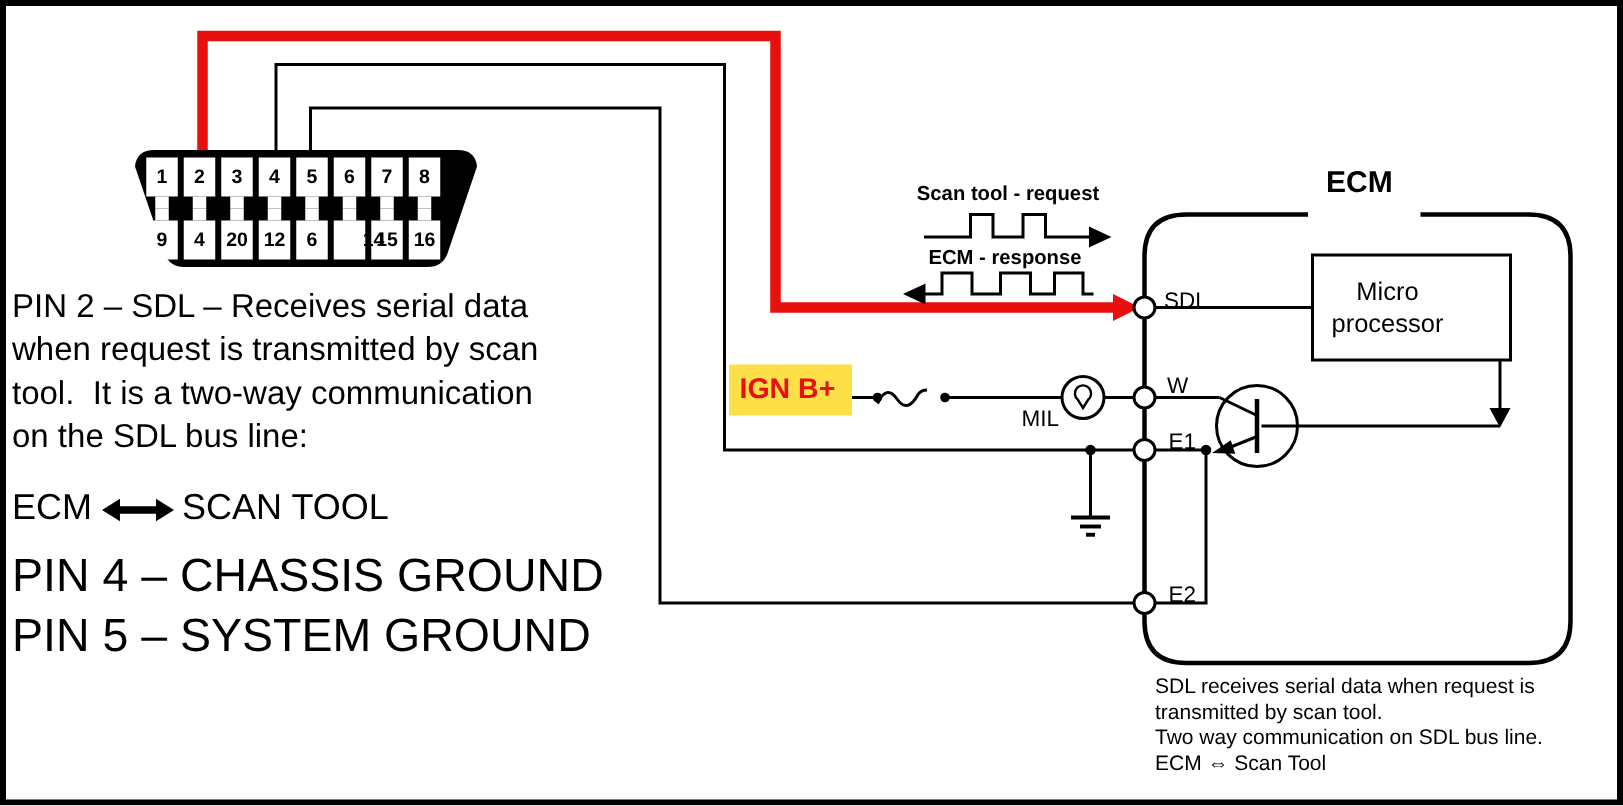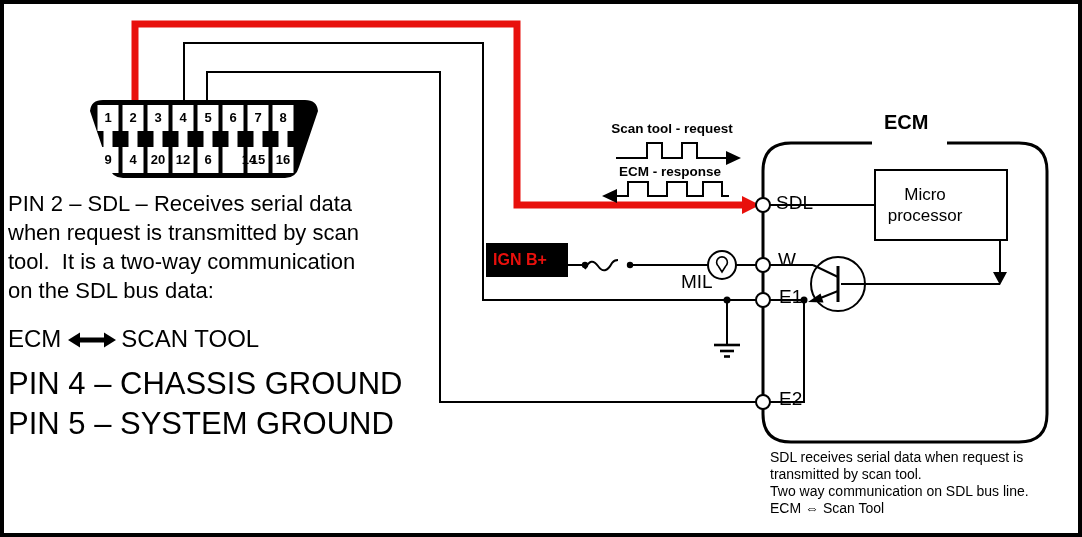--- a/index.html
+++ b/index.html
@@ -15,24 +15,24 @@
   }
   .para{
     position:absolute;left:8px;top:189px;
     font-size:22px;font-weight:normal;line-height:29px;white-space:nowrap;
   }
   .bigline{position:absolute;left:8px;font-size:31px;white-space:nowrap;}
   .ecm-scan-row{position:absolute;left:8px;top:325px;font-size:24px;display:flex;align-items:center;white-space:nowrap;}
   .ecm-scan-row .dbl-arrow{margin:2px 4px 0 6px;}
   .ign-box{
     position:absolute;left:486px;top:243px;width:82px;height:34px;
-    background:#000000;color:#e8100c;font-weight:bold;font-size:16px;
+    background:#fde047;color:#e8100c;font-weight:bold;font-size:19px;
     line-height:34px;padding-left:7px;box-sizing:border-box;white-space:nowrap;
   }
-  .lbl{position:absolute;font-size:19px;white-space:nowrap;}
+  .lbl{position:absolute;font-size:15px;white-space:nowrap;}
   .wave-lbl{position:absolute;width:140px;text-align:center;font-size:13.5px;white-space:nowrap;font-weight:bold;}
   .ecm-title{position:absolute;left:884px;top:111px;font-size:20px;font-weight:bold;}
   .micro-box{
     position:absolute;left:875px;top:170px;width:132px;height:70px;
     display:flex;align-items:center;
   }
   .micro-box span{display:block;width:100px;text-align:center;font-size:17px;line-height:21px;}
   .footnote{position:absolute;left:770px;top:449px;font-size:14px;line-height:17px;}
 </style>
 </head>
@@ -168,21 +168,21 @@
   <span class="pin-num" style="left:172px;top:153px">12</span>
   <span class="pin-num" style="left:197px;top:153px">6</span>
   <span class="pin-num" style="left:238px;top:153px">14</span>
   <span class="pin-num" style="left:247px;top:153px">15</span>
   <span class="pin-num" style="left:272px;top:153px">16</span>
 
   <div class="para">
     <div>PIN 2 – SDL – Receives serial data</div>
     <div>when request is transmitted by scan</div>
     <div>tool.&nbsp; It is a two-way communication</div>
-    <div>on the SDL bus data:</div>
+    <div>on the SDL bus line:</div>
   </div>
 
   <div class="ecm-scan-row">
     <span>ECM</span>
     <svg class="dbl-arrow" width="50" height="18" viewBox="0 0 50 18">
       <rect x="11" y="6.5" width="28" height="5" fill="#000"></rect>
       <polygon points="13,1.5 13,16.5 1,9" fill="#000"></polygon>
       <polygon points="37,1.5 37,16.5 49,9" fill="#000"></polygon>
     </svg>
     <span>SCAN TOOL</span>

